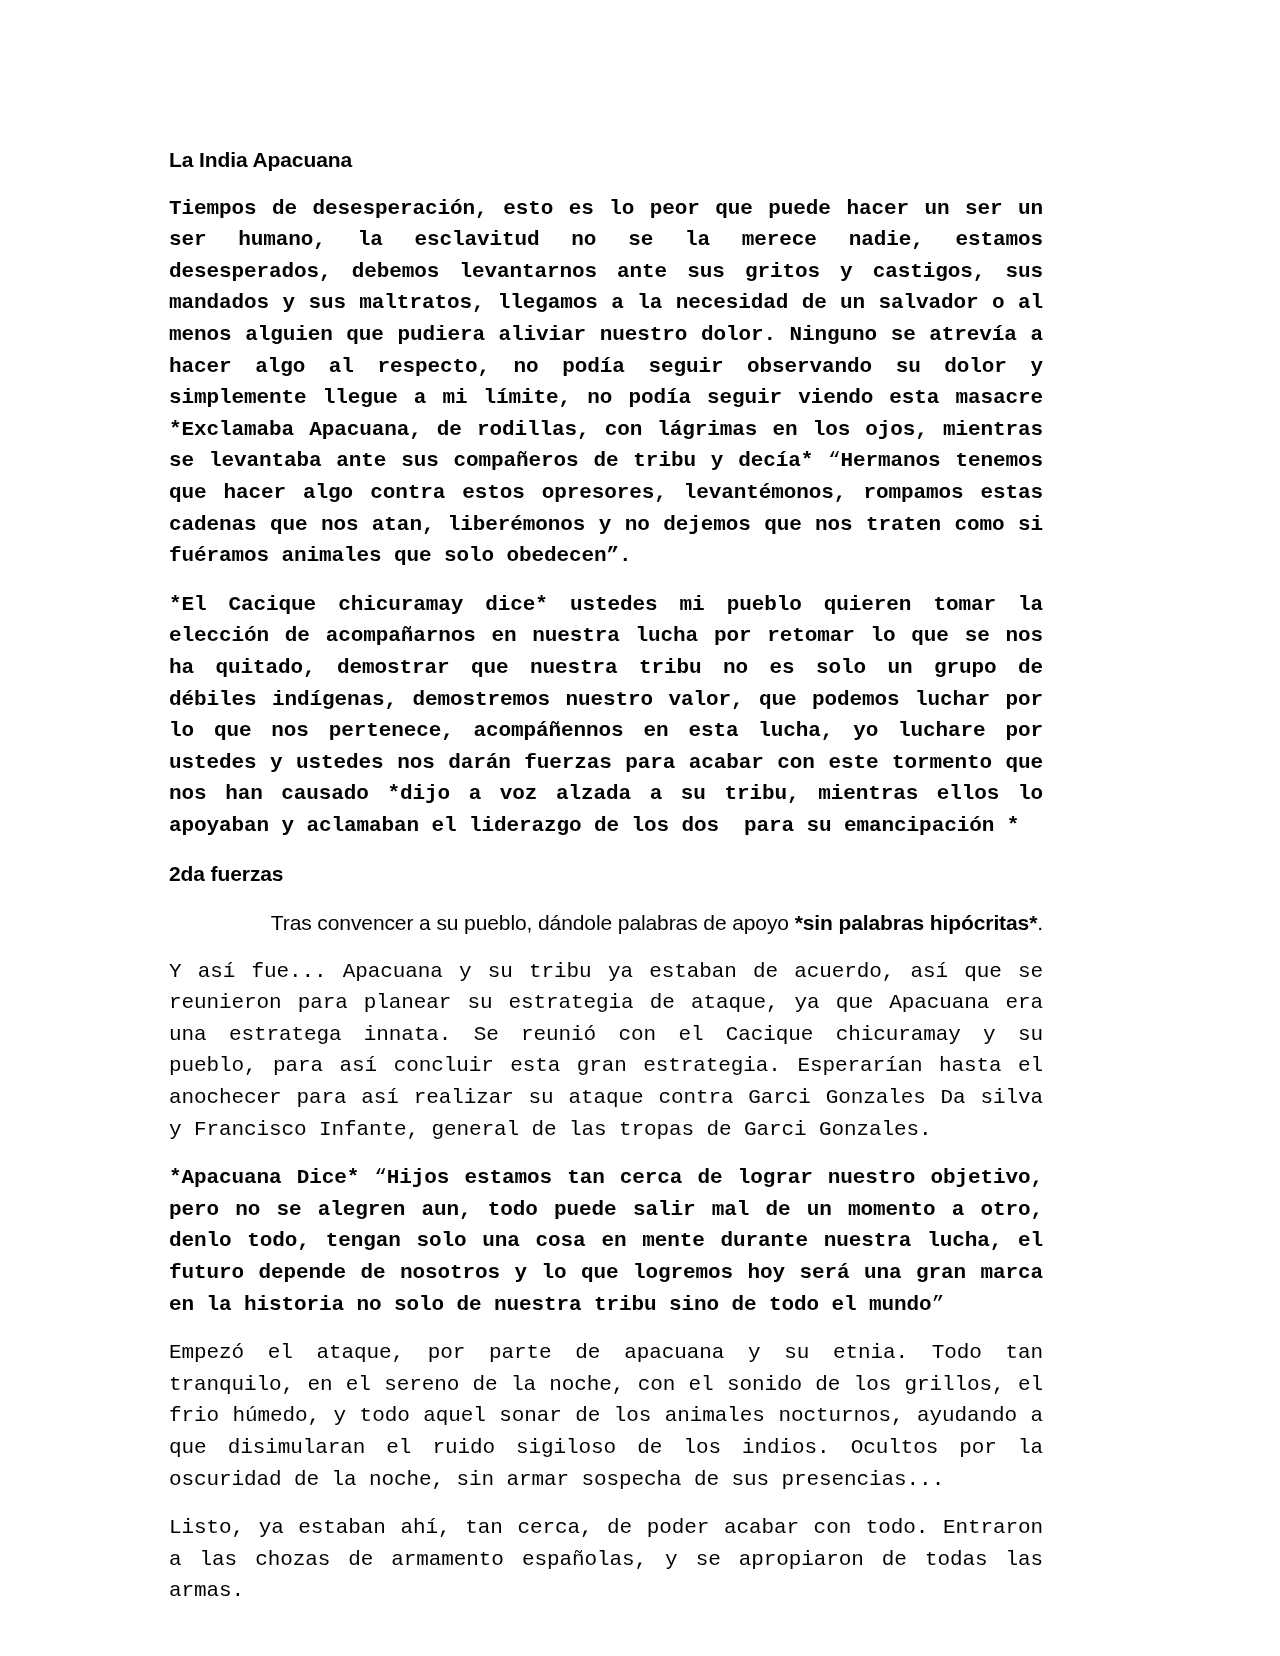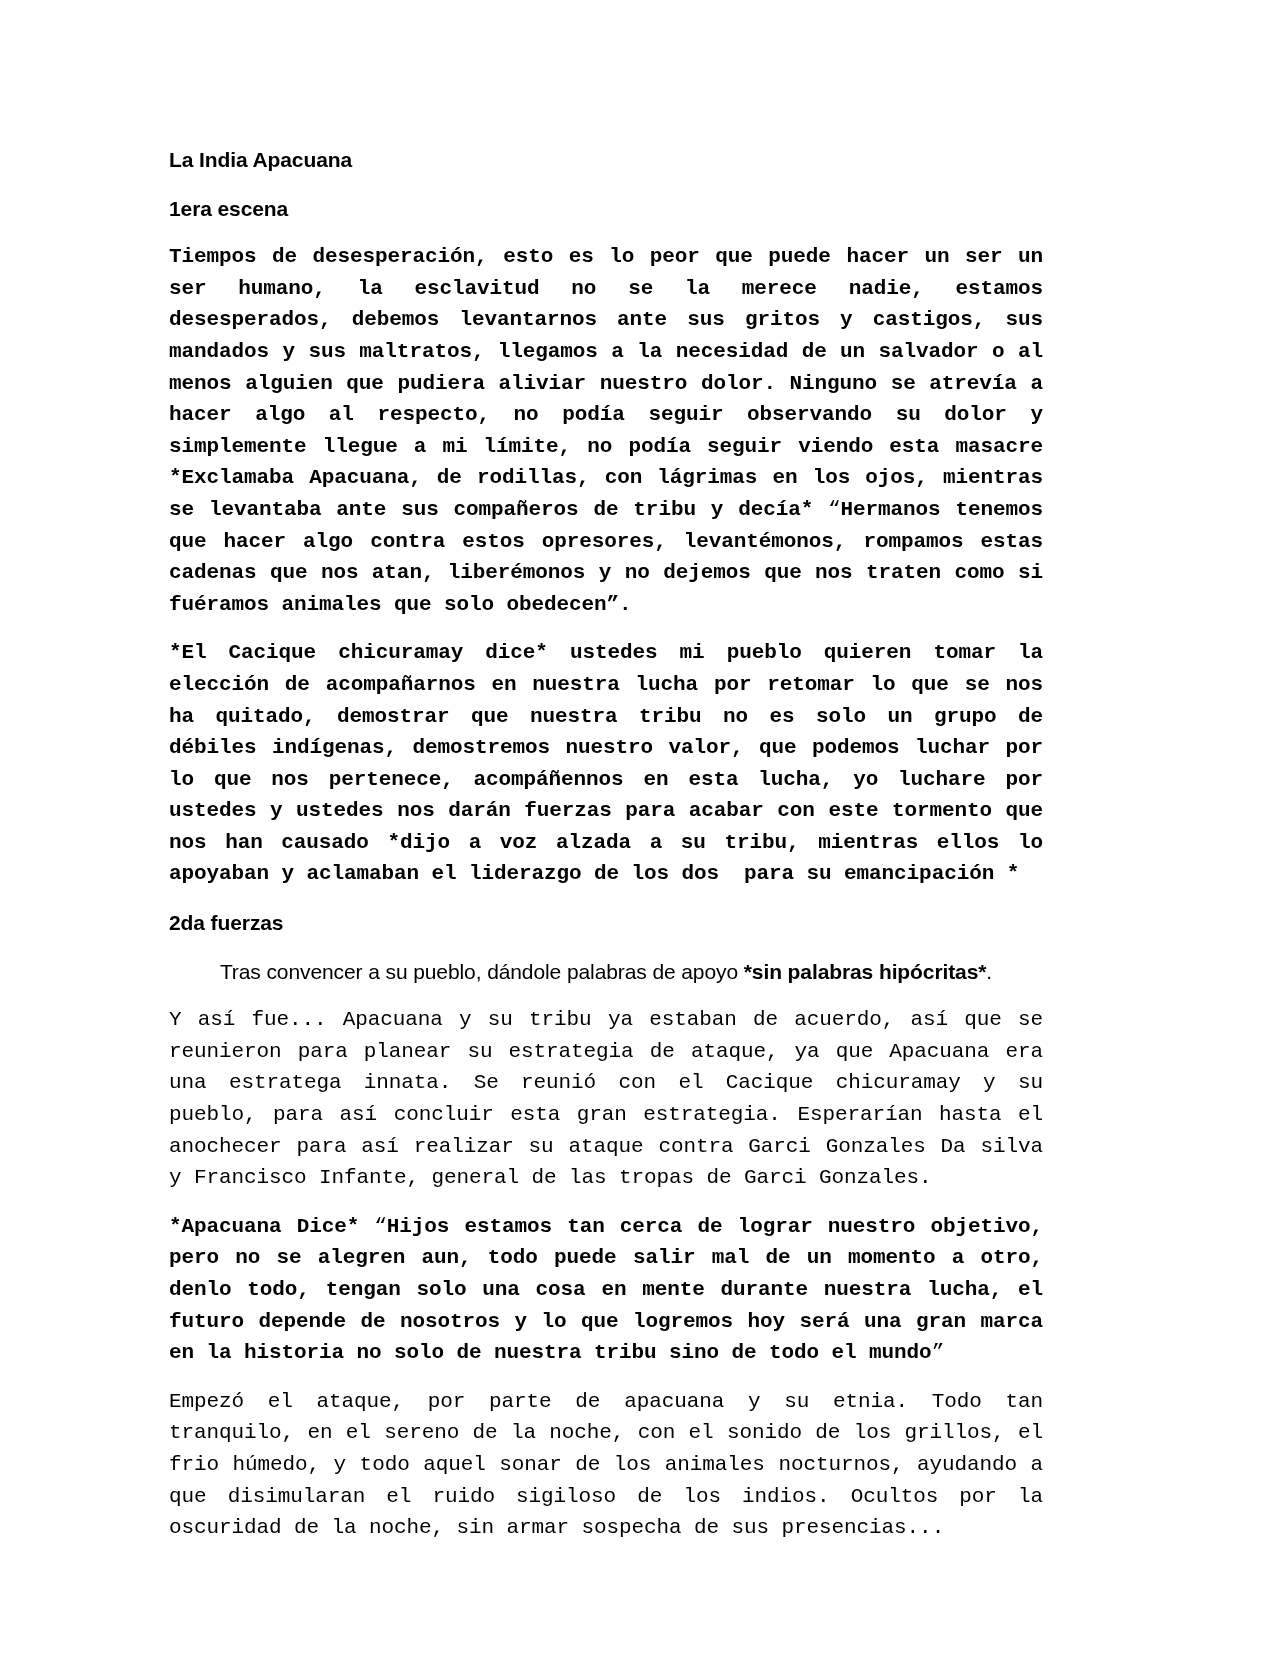--- a/index.html
+++ b/index.html
@@ -19,32 +19,32 @@
   }
   .block {
     margin: 0 0 17px 0;
     font-size: 21px;
     line-height: 31.6px;
     color: #000000;
     white-space: pre-wrap;
     letter-spacing: -0.1px;
   }
   .heading { font-weight: 700; text-align: left; }
-  .paragraph { text-align: center; }
+  .paragraph { text-align: right; }
   .justify { text-align: justify; font-family: Liberation Mono, monospace; }
   .bold { font-weight: 700; }
 </style>
 </head>
 <body>
 
 <div class="page">
   <div>
       <p class="block heading"><span class="bold">La India Apacuana</span></p>
-      <p class="block heading"><span class="bold">1era escena</span></p>
       <p class="block paragraph justify"><span class="bold">Tiempos de desesperación, esto es lo peor que puede hacer un ser un ser humano, la esclavitud no se la merece nadie, estamos desesperados, debemos levantarnos ante sus gritos y castigos, sus mandados y sus maltratos, llegamos a la necesidad de un salvador o al menos alguien que pudiera aliviar nuestro dolor. Ninguno se atrevía a hacer algo al respecto, no podía seguir observando su dolor y simplemente llegue a mi límite, no podía seguir viendo esta masacre *Exclamaba Apacuana, de rodillas, con lágrimas en los ojos, mientras se levantaba ante sus compañeros de tribu y decía* </span><span>“</span><span class="bold">Hermanos tenemos que hacer algo contra estos opresores, levantémonos, rompamos estas cadenas que nos atan, liberémonos y no dejemos que nos traten como si fuéramos animales que solo obedecen”.</span></p>
       <p class="block paragraph justify"><span class="bold">*El Cacique chicuramay dice* ustedes mi pueblo quieren tomar la elección de acompañarnos en nuestra lucha por retomar lo que se nos ha quitado, demostrar que nuestra tribu no es solo un grupo de débiles indígenas, demostremos nuestro valor, que podemos luchar por lo que nos pertenece, acompáñennos en esta lucha, yo luchare por ustedes y ustedes nos darán fuerzas para acabar con este tormento que nos han causado *dijo a voz alzada a su tribu, mientras ellos lo apoyaban y aclamaban el liderazgo de los dos  para su emancipación *</span></p>
       <p class="block heading"><span class="bold">2da fuerzas</span></p>
       <p class="block paragraph"><span>Tras convencer a su pueblo, dándole palabras de apoyo </span><span class="bold">*sin palabras hipócritas*</span><span>.</span></p>
       <p class="block paragraph justify"><span>Y así fue... Apacuana y su tribu ya estaban de acuerdo, así que se reunieron para planear su estrategia de ataque, ya que Apacuana era una estratega innata. Se reunió con el Cacique chicuramay y su pueblo, para así concluir esta gran estrategia. Esperarían hasta el anochecer para así realizar su ataque contra Garci Gonzales Da silva y Francisco Infante, general de las tropas de Garci Gonzales.</span></p>
       <p class="block paragraph justify"><span class="bold">*Apacuana Dice* </span><span>“</span><span class="bold">Hijos estamos tan cerca de lograr nuestro objetivo, pero no se alegren aun, todo puede salir mal de un momento a otro, denlo todo, tengan solo una cosa en mente durante nuestra lucha, el futuro depende de nosotros y lo que logremos hoy será una gran marca en la historia no solo de nuestra tribu sino de todo el mundo</span><span>”</span></p>
       <p class="block paragraph justify"><span>Empezó el ataque, por parte de apacuana y su etnia. Todo tan tranquilo, en el sereno de la noche, con el sonido de los grillos, el frio húmedo, y todo aquel sonar de los animales nocturnos, ayudando a que disimularan el ruido sigiloso de los indios. Ocultos por la oscuridad de la noche, sin armar sospecha de sus presencias...</span></p>
+      <p class="block paragraph justify"><span>Listo, ya estaban ahí, tan cerca, de poder acabar con todo. Entraron a las chozas de armamento españolas, y se apropiaron de todas las armas.</span></p>
     </div>
 </div>
 
 </body></html>

